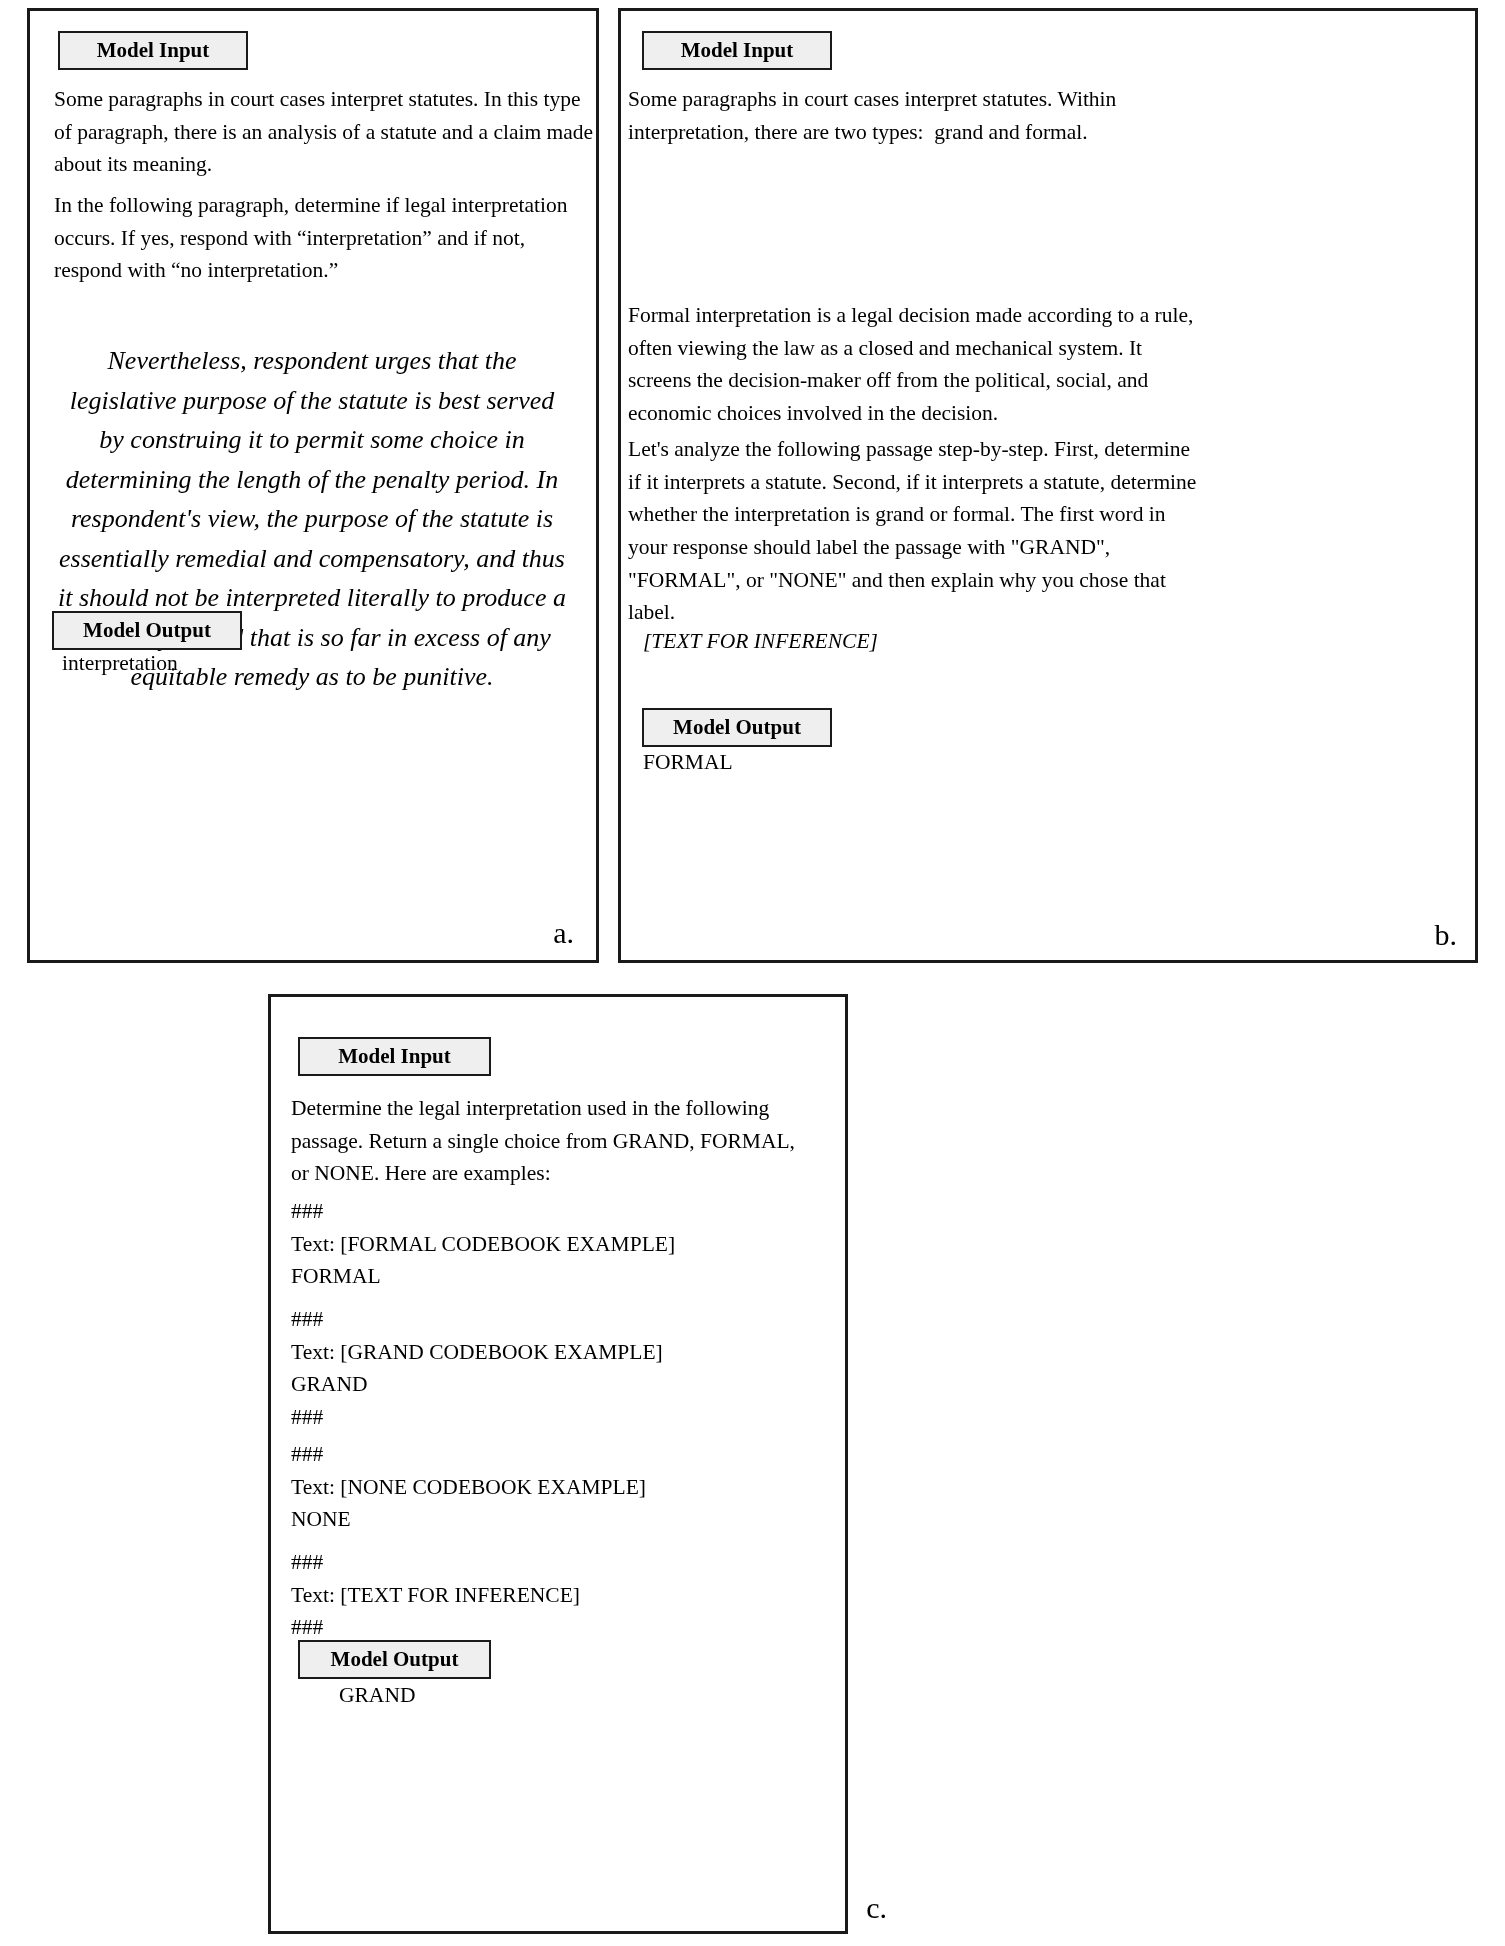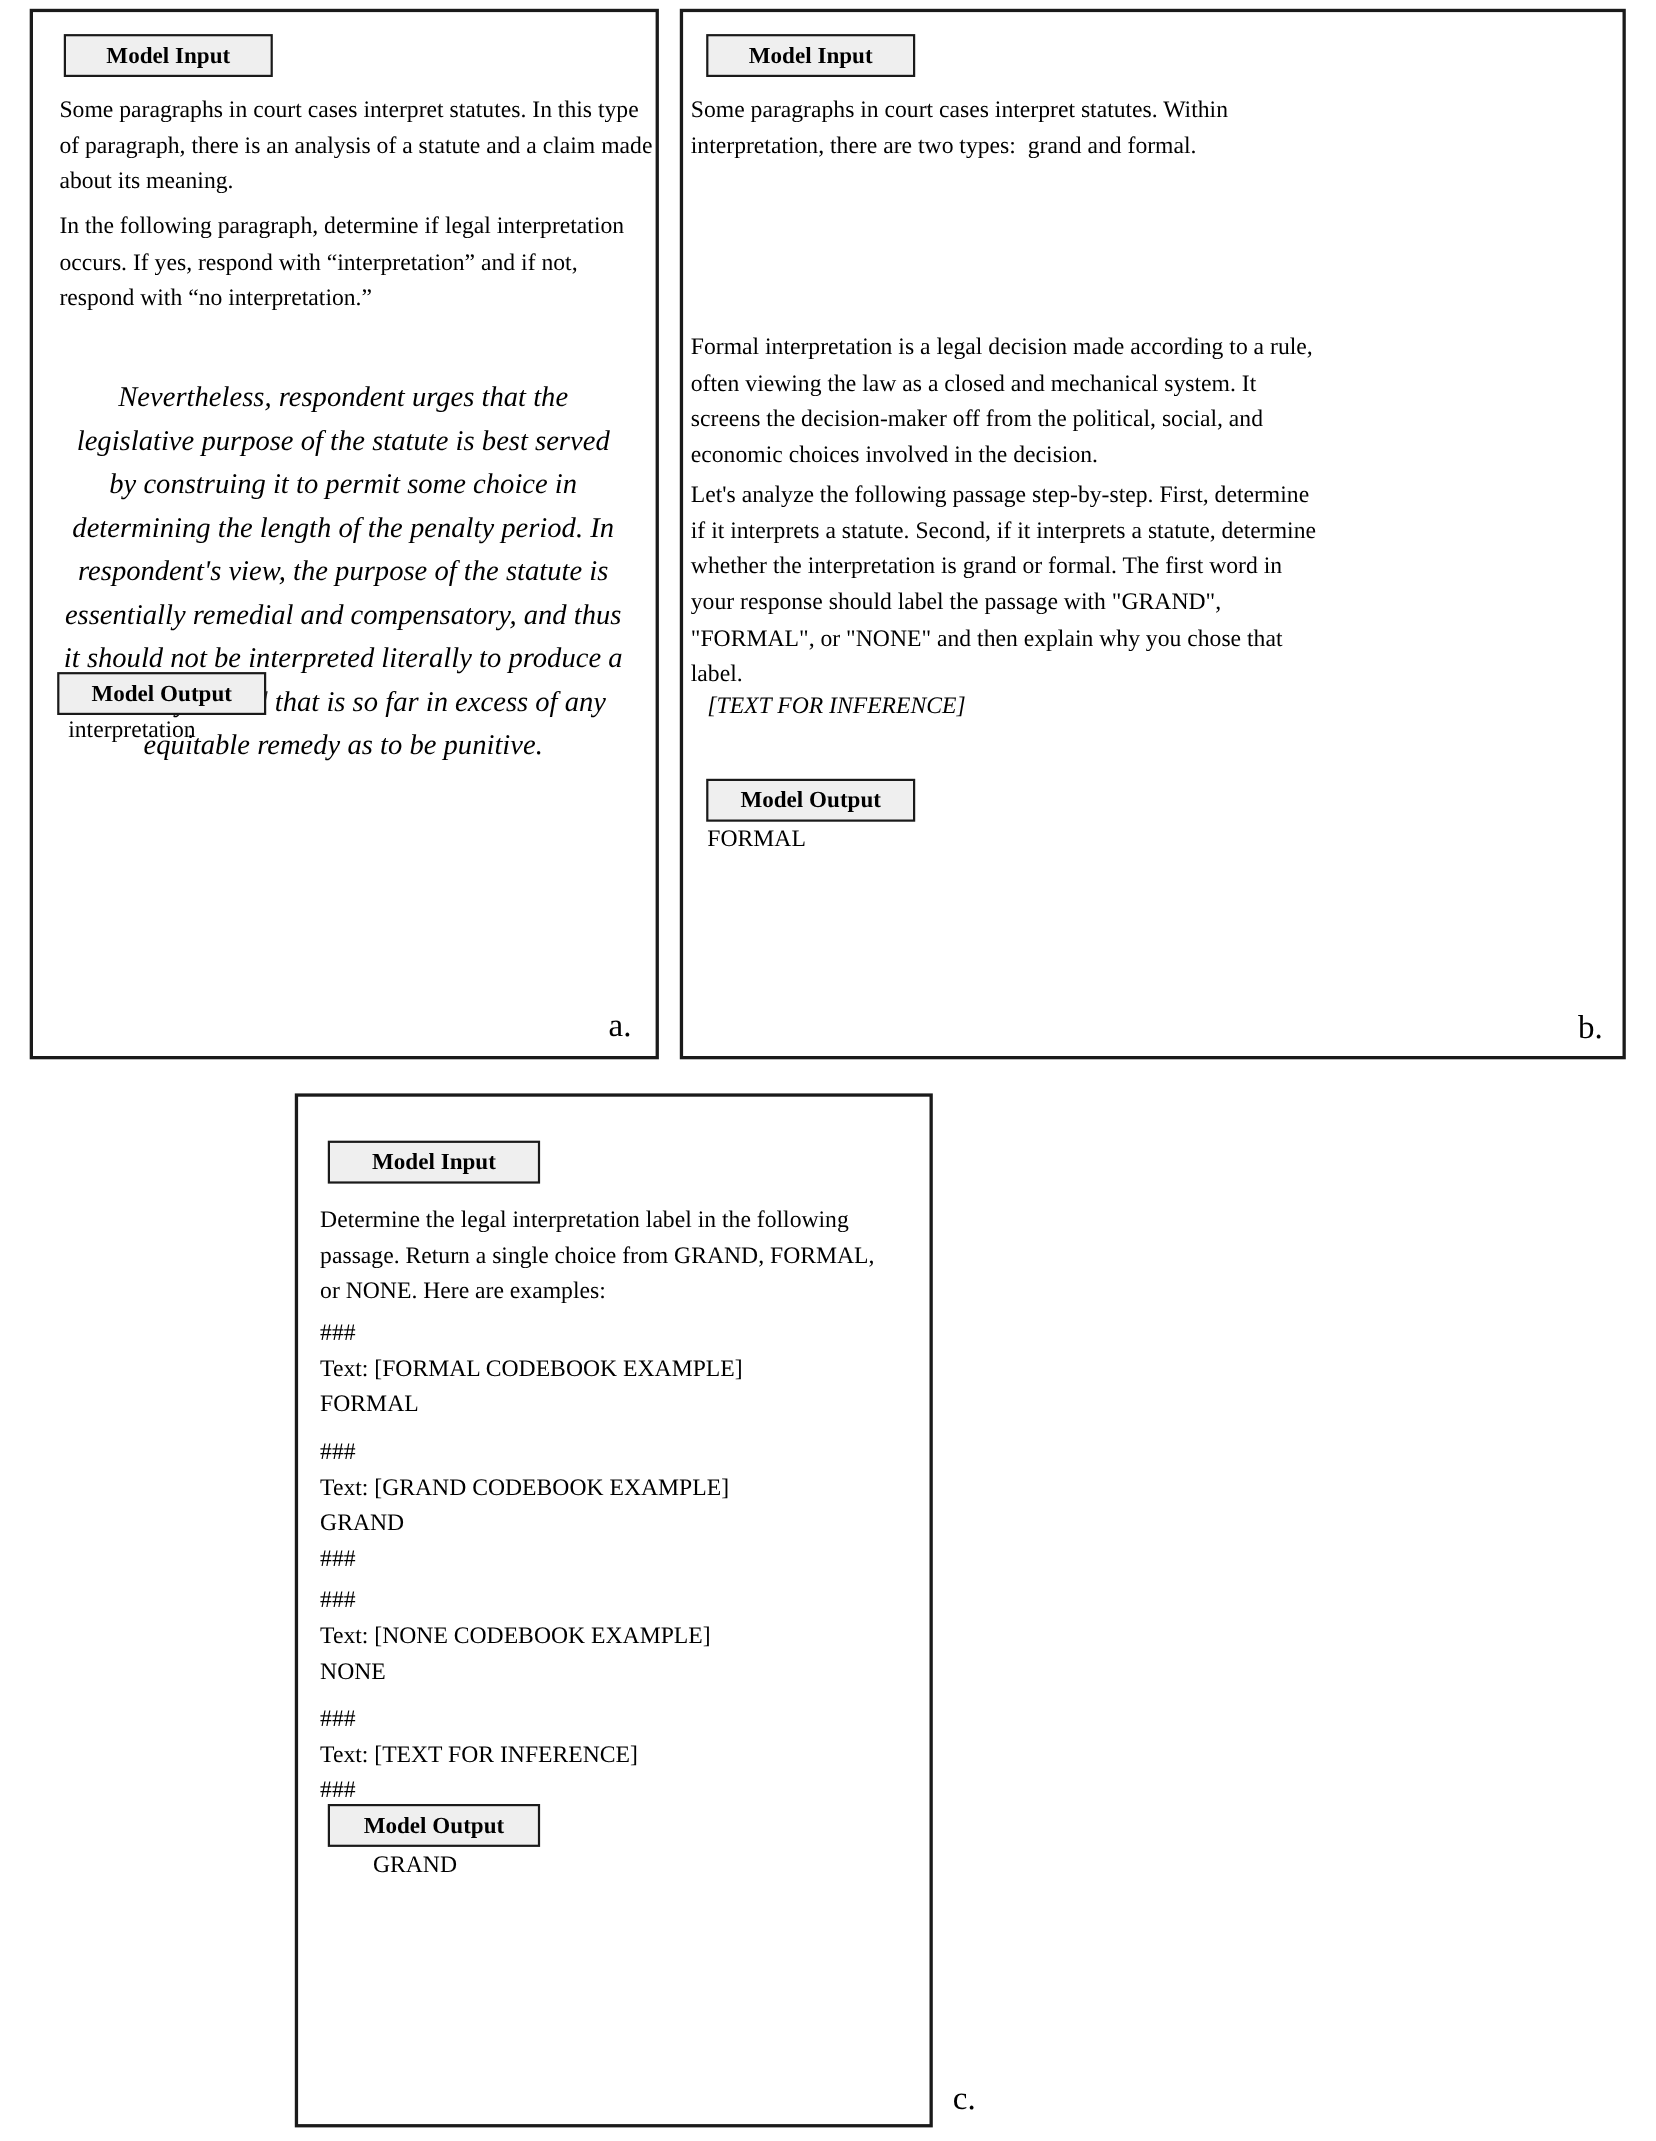--- a/index.html
+++ b/index.html
@@ -152,21 +152,21 @@
 
     <div class="panel-letter" id="b-letter">b.</div>
   </div>
 </div>
 
 <div class="panel" id="panel-c">
   <div class="panel-inner">
 
     <div class="label-box" id="c-input-label">Model Input</div>
 
-    <div class="body-text" id="c-para1">Determine the legal interpretation label in the following passage. Return a single choice from GRAND, FORMAL, or NONE. Here are examples:</div>
+    <div class="body-text" id="c-para1">Determine the legal interpretation used in the following passage. Return a single choice from GRAND, FORMAL, or NONE. Here are examples:</div>
 
     <div class="body-text" id="c-block1">###
 Text: [FORMAL CODEBOOK EXAMPLE]
 FORMAL</div>
 
     <div class="body-text" id="c-block2">###
 Text: [GRAND CODEBOOK EXAMPLE]
 GRAND
 ###</div>
 

